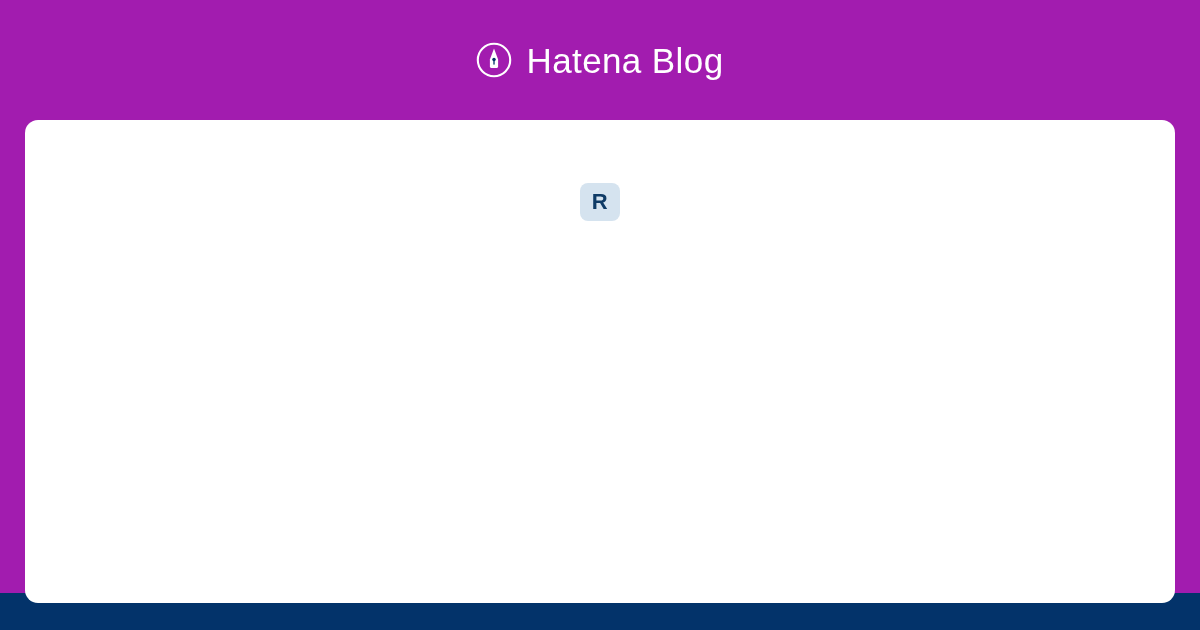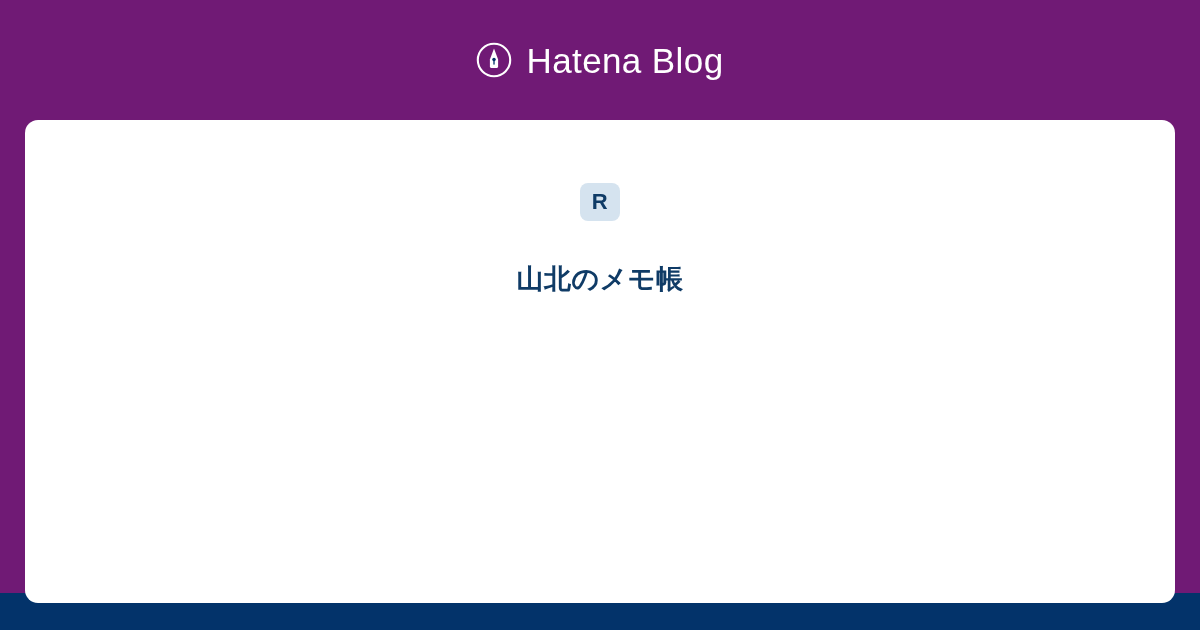--- a/index.html
+++ b/index.html
@@ -13,21 +13,21 @@
     overflow: hidden;
     background: #03336a;
     font-family: "Liberation Sans", "DejaVu Sans", sans-serif;
     -webkit-font-smoothing: antialiased;
   }
 
   .og-card {
     position: relative;
     width: 1200px;
     height: 593px;
-    background: #701a75;
+    background: #a21caf;
     box-sizing: border-box;
   }
 
   
   .brand-bar {
     position: absolute;
     top: 0;
     left: 0;
     width: 1200px;
     height: 120px;
@@ -138,17 +138,16 @@
     <span class="brand-name">Hatena Blog</span>
   </div>
 
   <div class="content-card">
 
     <div class="badge-row">
       <span class="lang-badge">R</span>
     </div>
 
 
-    <div class="blog-name">山北のメモ帳</div>
 
   </div>
 
 </div>
 
 </body></html>

